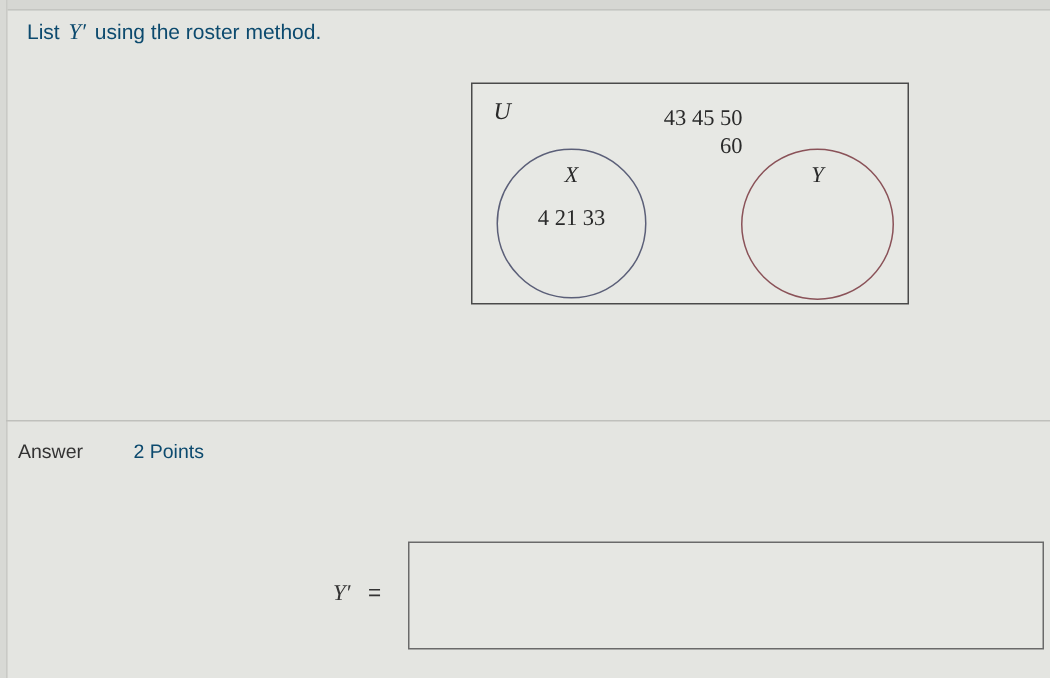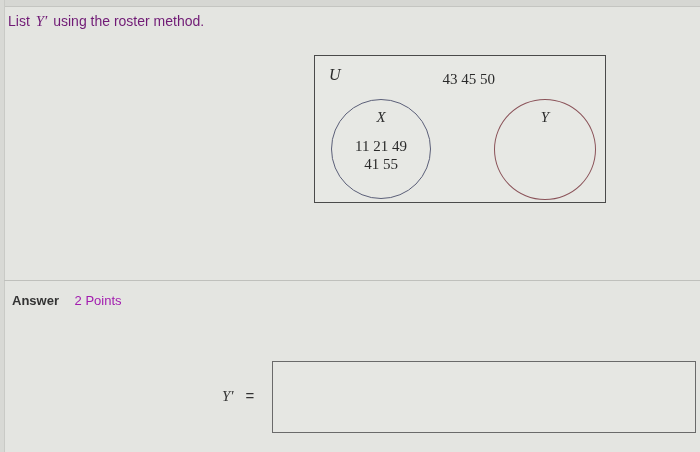--- a/index.html
+++ b/index.html
@@ -6,28 +6,28 @@
   body {
     width: 700px; height: 452px; overflow: hidden;
     background: #e4e5e1;
     font-family: "Liberation Sans", sans-serif;
     color: #2a2a2a;
     position: relative;
   }
   .top-border { position: absolute; left: 0; top: 0; width: 700px; height: 6px; background: #d6d7d3; border-bottom: 1px solid #c4c5c1; }
   .left-border { position: absolute; left: 0; top: 0; width: 4px; height: 452px; background: #d8d9d5; border-right: 1px solid #c9cac6; }
   .question {
-    position: absolute; left: 8px; top: 13px;
-    font-size: 14px; color: #701a75;
+    position: absolute; left: 18px; top: 13px;
+    font-size: 14px; color: #0c4a6e;
   }
   .question .math { font-family: "Liberation Serif", serif; font-style: italic; font-size: 15px; margin: 0 2px; }
   .divider { position: absolute; left: 4px; top: 280px; width: 696px; height: 1px; background: #bfc0bc; }
   .answer-row { position: absolute; left: 12px; top: 293px; font-size: 13px; }
-  .answer-label { font-weight: bold; color: #333; margin-right: 12px; }
-  .points { color: #a21caf; }
+  .answer-label { font-weight: normal; color: #333; margin-right: 30px; }
+  .points { color: #0c4a6e; }
 
   .venn {
     position: absolute; left: 314px; top: 55px; width: 290px; height: 146px;
     border: 1.5px solid #4a4a4a; background: #e7e8e4;
     font-family: "Liberation Serif", serif; color: #2a2a2a;
   }
   .venn .u-label { position: absolute; left: 14px; top: 10px; font-style: italic; font-size: 16px; }
   .venn .outside { position: absolute; left: 110px; top: 14px; width: 70px; text-align: right; font-size: 15px; line-height: 19px; }
   .circle { position: absolute; border-radius: 50%; }
   .circle-x { left: 16px; top: 43px; width: 98px; height: 98px; border: 1.5px solid #5b5f78; }
@@ -56,26 +56,26 @@
 <div class="question">
   <span>List</span>
   <span class="math">Y′</span>
   <span>using the roster method.</span>
 </div>
 
 <div class="venn">
   <span class="u-label">U</span>
   <div class="outside">
     <div>43  45  50</div>
+    <div>60</div>
   </div>
   <div class="circle circle-x">
     <div class="c-label">X</div>
     <div class="c-els">
-      <div>11  21  49</div>
-      <div>41  55</div>
+      <div>4  21  33</div>
     </div>
   </div>
   <div class="circle circle-y">
     <div class="c-label">Y</div>
   </div>
 </div>
 
 <div class="divider"></div>
 
 <div class="answer-row">

